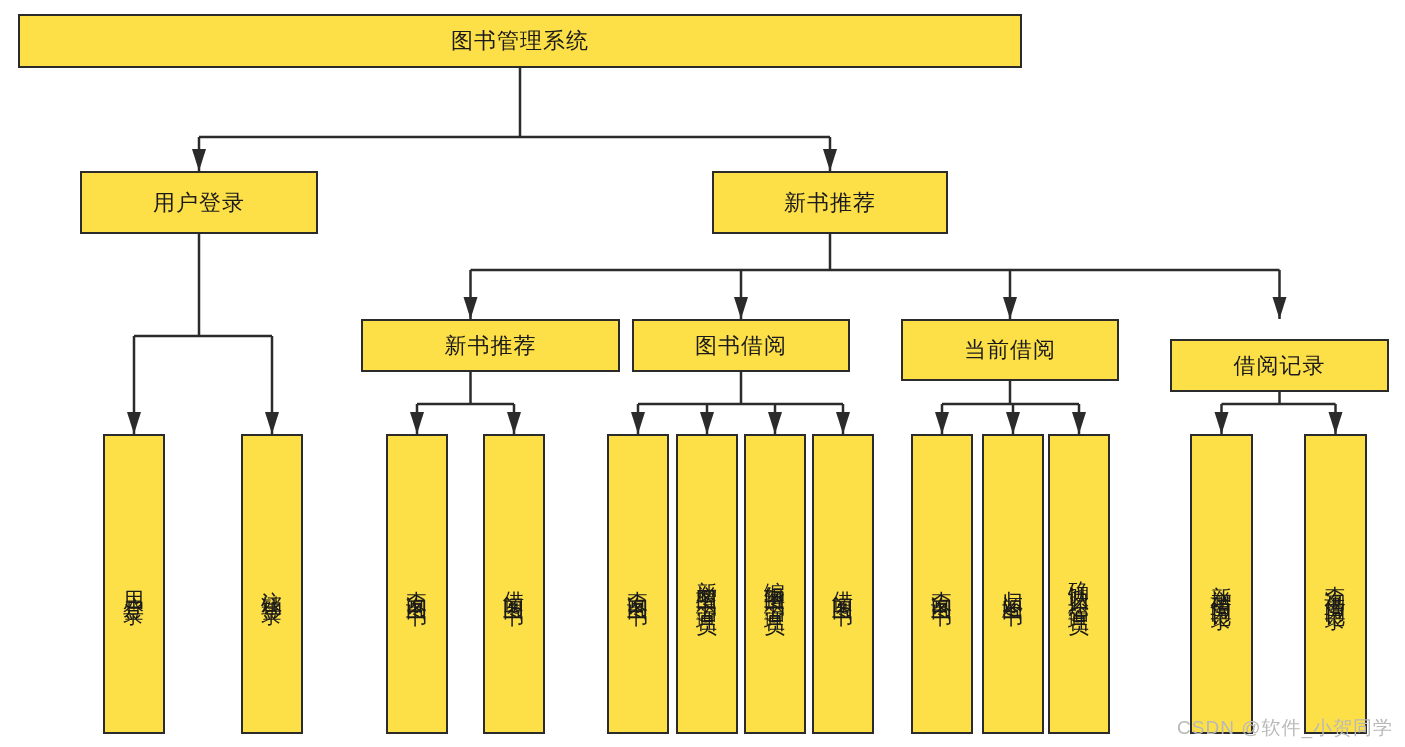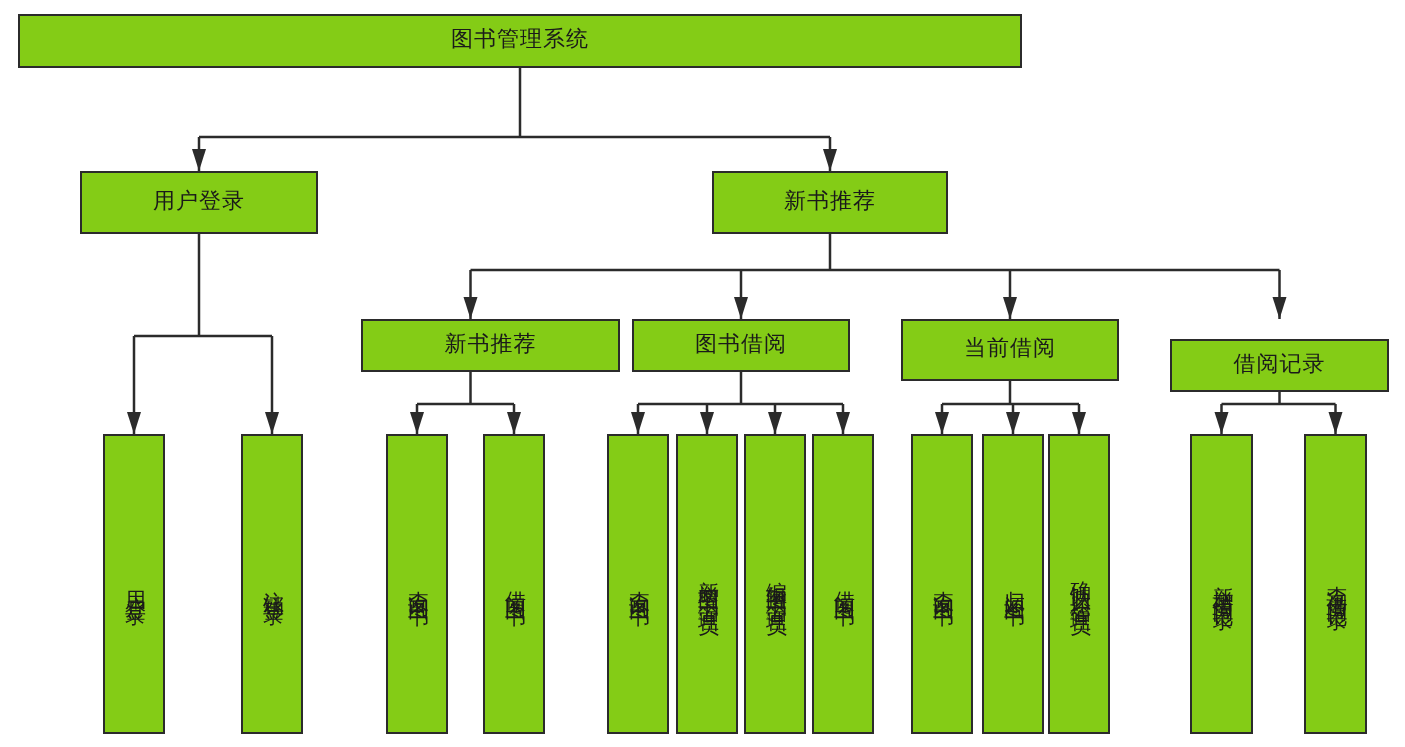--- a/index.html
+++ b/index.html
@@ -13,27 +13,26 @@
   #diagram-root {
     position: relative;
     width: 1405px;
     height: 747px;
     background: #ffffff;
     overflow: hidden;
   }
   .node-box {
     position: absolute;
     box-sizing: border-box;
-    background: #84cc16;
+    background: #fde047;
     border: 2.5px solid #2b2b2b;
     display: flex;
     align-items: center;
     justify-content: center;
     color: #1a1a1a;
-    font-family: Liberation Mono, monospace;
   }
   .node-label {
     font-size: 22px;
     line-height: 1.15;
     letter-spacing: 1px;
     white-space: nowrap;
     color: #1a1a1a;
     text-align: center;
   }
   .node-box.vertical {
@@ -189,13 +188,14 @@
       <div class="node-box vertical fill" style="left: 1048px; top: 434px; width: 62px; height: 300px;">
         <span class="node-label">确认归还（管理员）</span>
       </div>
       <div class="node-box vertical" style="left: 1190px; top: 434px; width: 63px; height: 300px;">
         <span class="node-label">新增借阅记录</span>
       </div>
       <div class="node-box vertical" style="left: 1304px; top: 434px; width: 63px; height: 300px;">
         <span class="node-label">查询借阅记录</span>
       </div>
     </div>
+  <div id="watermark">CSDN @软件_小贺同学</div>
 </div>
 
 </body></html>

